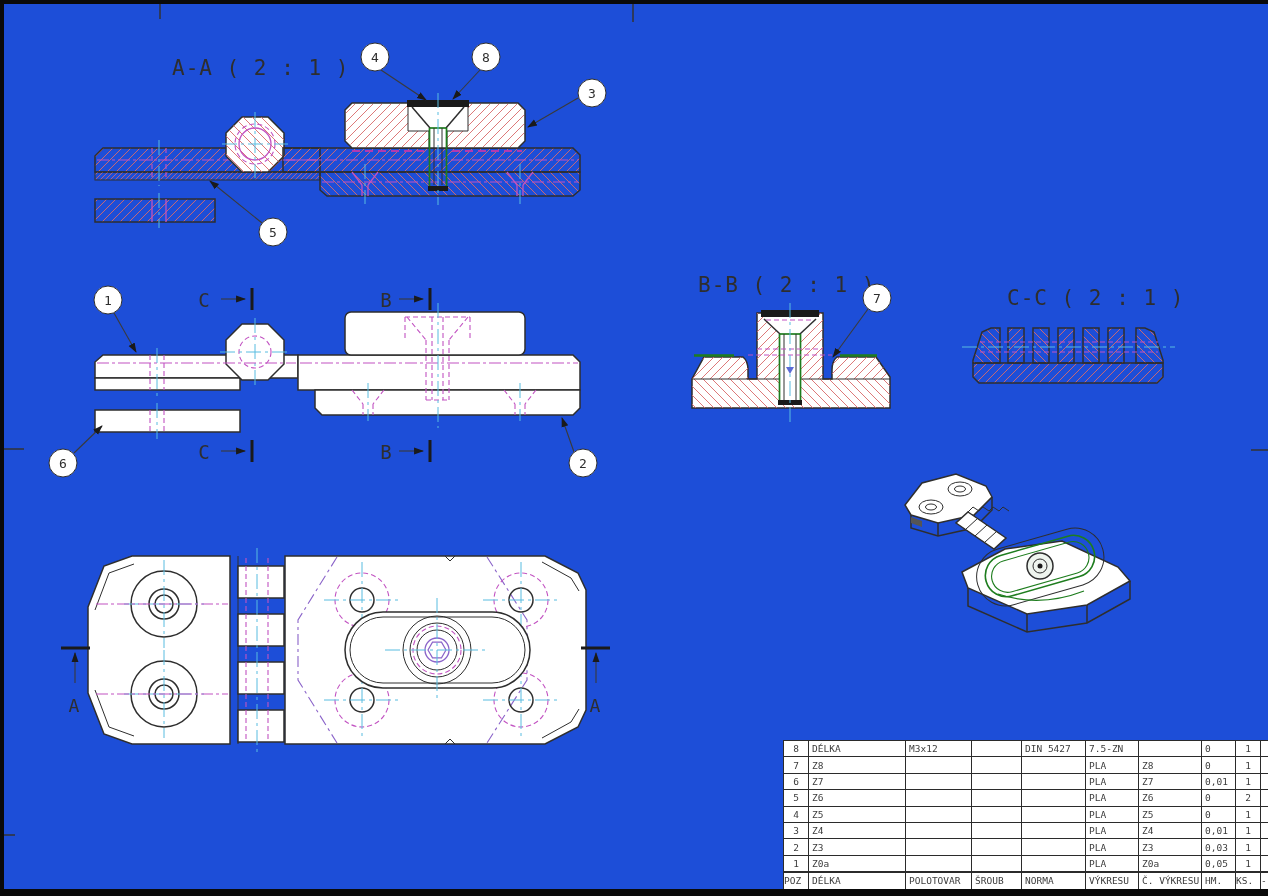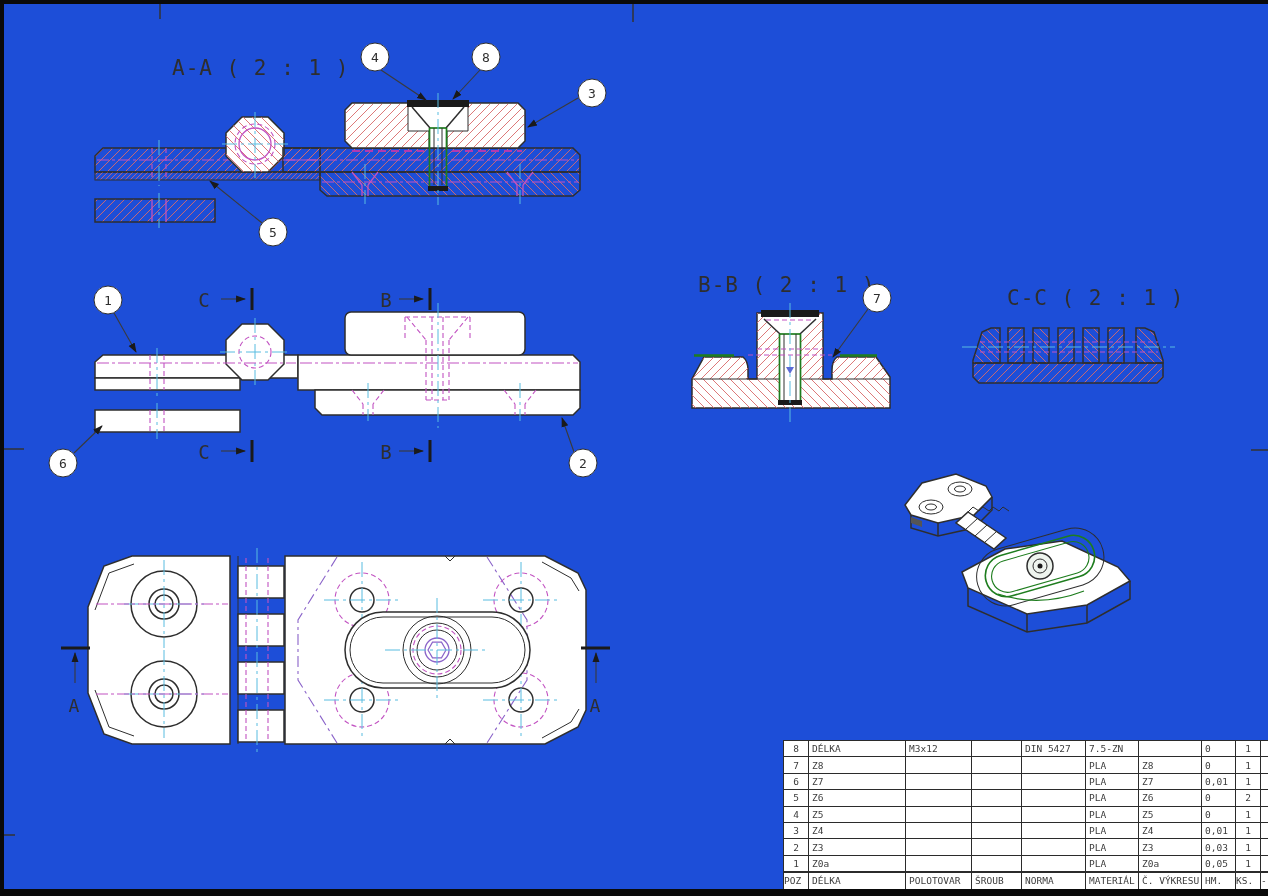--- a/index.html
+++ b/index.html
@@ -529,21 +529,21 @@
           <td>1</td>
           <td></td>
           <td></td>
         </tr>
         <tr class="hdr">
           <td>POZ</td>
           <td>DÉLKA</td>
           <td>POLOTOVAR</td>
           <td>ŠROUB</td>
           <td>NORMA</td>
-          <td>MATERIÁL</td>
+          <td>VÝKRESU</td>
           <td>Č. VÝKRESU</td>
           <td>HM.</td>
           <td>KS.</td>
           <td>-</td>
           <td>-</td>
         </tr>
       </tbody>
 </table>
 
 <div class="frame-bottom"></div>

